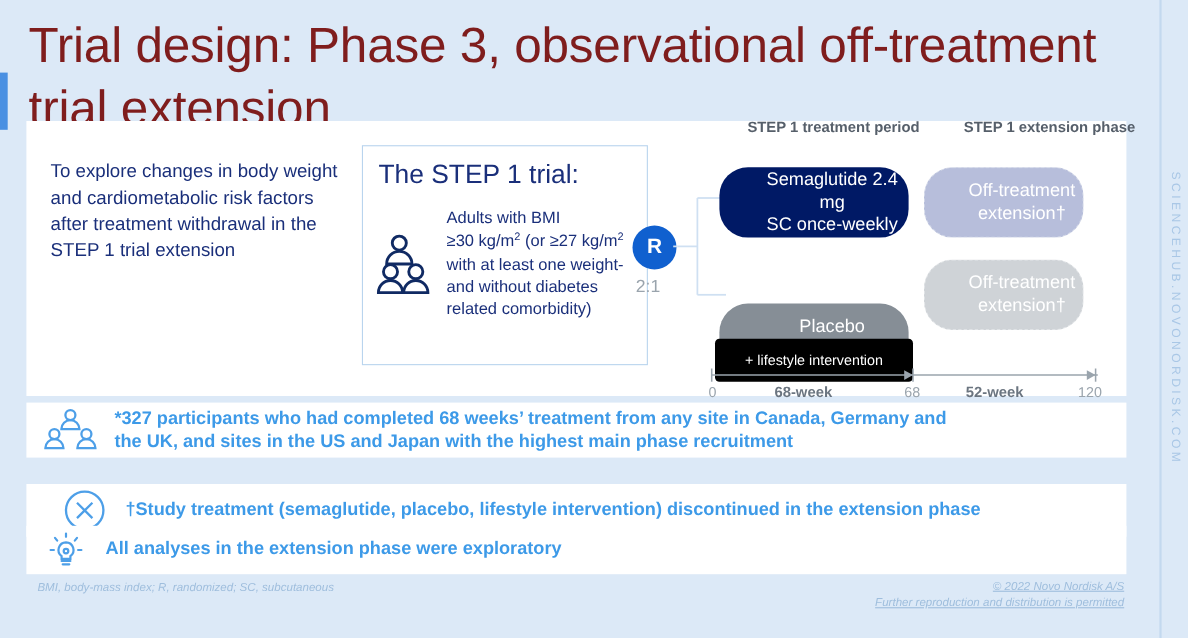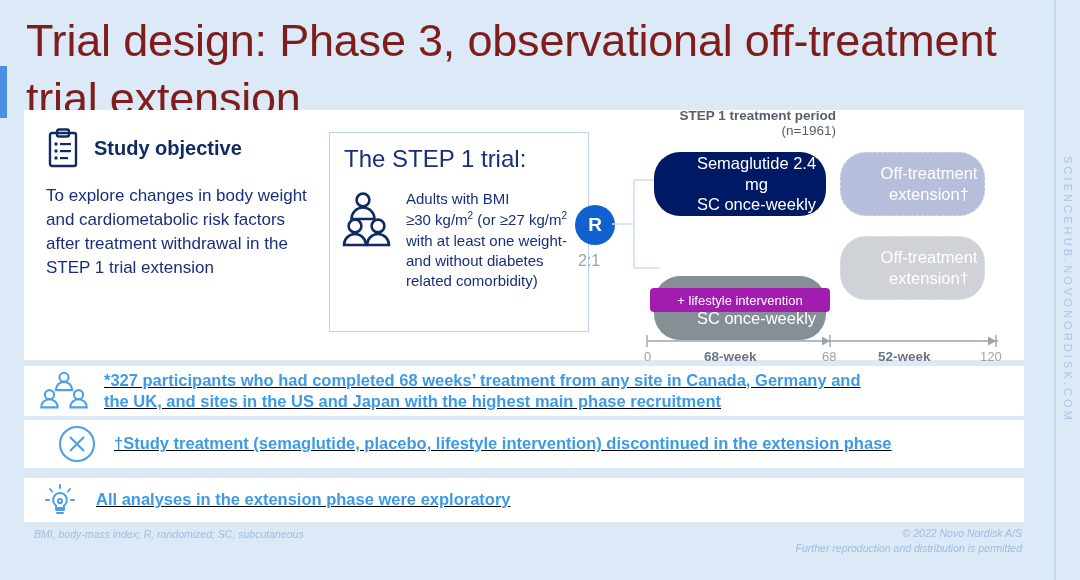--- a/index.html
+++ b/index.html
@@ -67,21 +67,21 @@
 
   
   .trialbox {
     position: absolute; left: 305px; top: 22px;
     width: 260px; height: 200px;
     border: 1px solid #b9d4ee;
     background: #fff;
     padding: 12px 14px;
   }
   .trial-title { font-size: 24px; color: #1a2f7a; }
-  .trial-row { display: flex; align-items: flex-start; gap: 10px; margin-top: 16px; }
+  .trial-row { display: flex; align-items: center; gap: 10px; margin-top: 16px; }
   .trial-text { font-size: 15px; line-height: 1.35; color: #1a2f7a; }
   .trial-text sup { font-size: 10px; vertical-align: super; }
 
   
   .rnode {
     position: absolute; left: 575px; top: 205px;
     width: 40px; height: 40px; border-radius: 50%;
     background: #1060cf;
     color: #fff; font-size: 19px; font-weight: bold;
     display: flex; align-items: center; justify-content: center;
@@ -117,93 +117,78 @@
     left: 840px; top: 152px; width: 145px; height: 64px;
     background: #b7bedb; border: 1px dashed #cfd5e6;
   }
   #pill-ext2 {
     left: 840px; top: 236px; width: 145px; height: 64px;
     background: #cfd3d7; border: 1px dashed #e0e3e6;
   }
 
   
   #lifestyle {
-    position: absolute; left: 650px; top: 288px;
-    width: 180px; height: 24px; border-radius: 4px;
-    background: #a21caf;
+    position: absolute; left: 650px; top: 308px;
+    width: 180px; height: 39px; border-radius: 4px;
+    background: #000000;
     color: #fff; font-size: 13px;
     display: flex; align-items: center; justify-content: center;
   }
 
   
   .timeline { position: absolute; left: 646px; top: 333px; width: 352px; height: 30px; }
   .tl-label {
     position: absolute; font-size: 13.5px; color: #6b7580; font-weight: bold;
   }
   .tl-tick { position: absolute; font-size: 13px; color: #9aa4ad; }
 
   
   .fbar {
     position: absolute; left: 24px; width: 1000px;
     background: #ffffff;
     display: flex; align-items: center;
-    padding-left: 16px; gap: 16px; text-decoration: underline;
+    padding-left: 16px; gap: 16px;
   }
   #fbar1 { top: 366px; height: 50px; }
-  #fbar2 { top: 420px; height: 48px; padding-left: 32px; }
+  #fbar2 { top: 440px; height: 48px; padding-left: 32px; }
   #fbar3 { top: 478px; height: 44px; }
   .fbar-text {
     font-size: 16.5px; font-weight: bold; color: #3d9ae8;
     line-height: 1.3;
   }
 
   
   .foot-left {
     position: absolute; left: 34px; top: 528px;
     font-size: 10.5px; font-style: italic; color: #9fbedd;
   }
   .foot-right {
     position: absolute; right: 58px; top: 526px;
     font-size: 10.5px; font-style: italic; color: #9fbedd;
-    text-align: right; line-height: 1.45;
+    text-align: right; line-height: 1.45; text-decoration: underline;
   }
 
   svg { display: block; overflow: visible; }
 </style>
 </head>
 <body>
 
 <div id="slide">
 
   <div class="left-accent"></div>
 
   <div class="title">Trial design: Phase 3, observational off-treatment trial extension</div>
 
   <div class="vstrip">
     <span>SCIENCEHUB.NOVONORDISK.COM</span>
   </div>
 
   <div class="card">
 
     <div class="objective">
-      <div class="obj-head">
-        <span>
-          <svg width="34" height="40" viewBox="0 0 34 40">
-            <rect x="4" y="5" width="26" height="33" rx="2" fill="none" stroke="#102a63" stroke-width="2.4"></rect>
-            <rect x="11" y="1.5" width="12" height="7" rx="2" fill="none" stroke="#102a63" stroke-width="2.4"></rect>
-            <circle cx="10" cy="16" r="1.7" fill="#102a63"></circle>
-            <circle cx="10" cy="23" r="1.7" fill="#102a63"></circle>
-            <circle cx="10" cy="30" r="1.7" fill="#102a63"></circle>
-            <rect x="14" y="15" width="11" height="2.2" fill="#102a63"></rect>
-            <rect x="14" y="22" width="11" height="2.2" fill="#102a63"></rect>
-            <rect x="14" y="29" width="8" height="2.2" fill="#102a63"></rect>
-          </svg>
-        </span>
-        <span class="obj-title">Study objective</span>
-      </div>
       <div class="obj-body">To explore changes in body weight and cardiometabolic risk factors after treatment withdrawal in the STEP 1 trial extension</div>
     </div>
 
     <div class="trialbox">
       <div class="trial-title">The STEP 1 trial:</div>
       <div class="trial-row">
         <span>
           <svg width="52" height="60" viewBox="0 0 52 60">
             <g fill="none" stroke="#102a63" stroke-width="2.6">
               <circle cx="19" cy="11" r="6.4"></circle>
@@ -221,23 +206,23 @@
           <div>with at least one weight-</div>
           <div>and without diabetes</div>
           <div>related comorbidity)</div>
         </div>
       </div>
     </div>
   </div>
 
   <div class="colhead" id="ch-treat">
     <div class="h1">STEP 1 treatment period</div>
-    <div class="h2">(n=1961)</div>
   </div>
   <div class="colhead" id="ch-ext">
+    <div class="h1">STEP 1 extension phase</div>
   </div>
 
   <div class="rnode">R</div>
   <div class="ratio">2:1</div>
   <svg class="connector" width="52" height="125">
     <path d="M0 74 H4" stroke="#cfe0f2" stroke-width="1.6" fill="none"></path>
     <path d="M22 74 H4" stroke="#cfe0f2" stroke-width="1.6" fill="none"></path>
     <path d="M22 30 V118" stroke="#cfe0f2" stroke-width="1.6" fill="none"></path>
     <path d="M22 30 H48" stroke="#cfe0f2" stroke-width="1.6" fill="none"></path>
     <path d="M22 118 H48" stroke="#cfe0f2" stroke-width="1.6" fill="none"></path>

